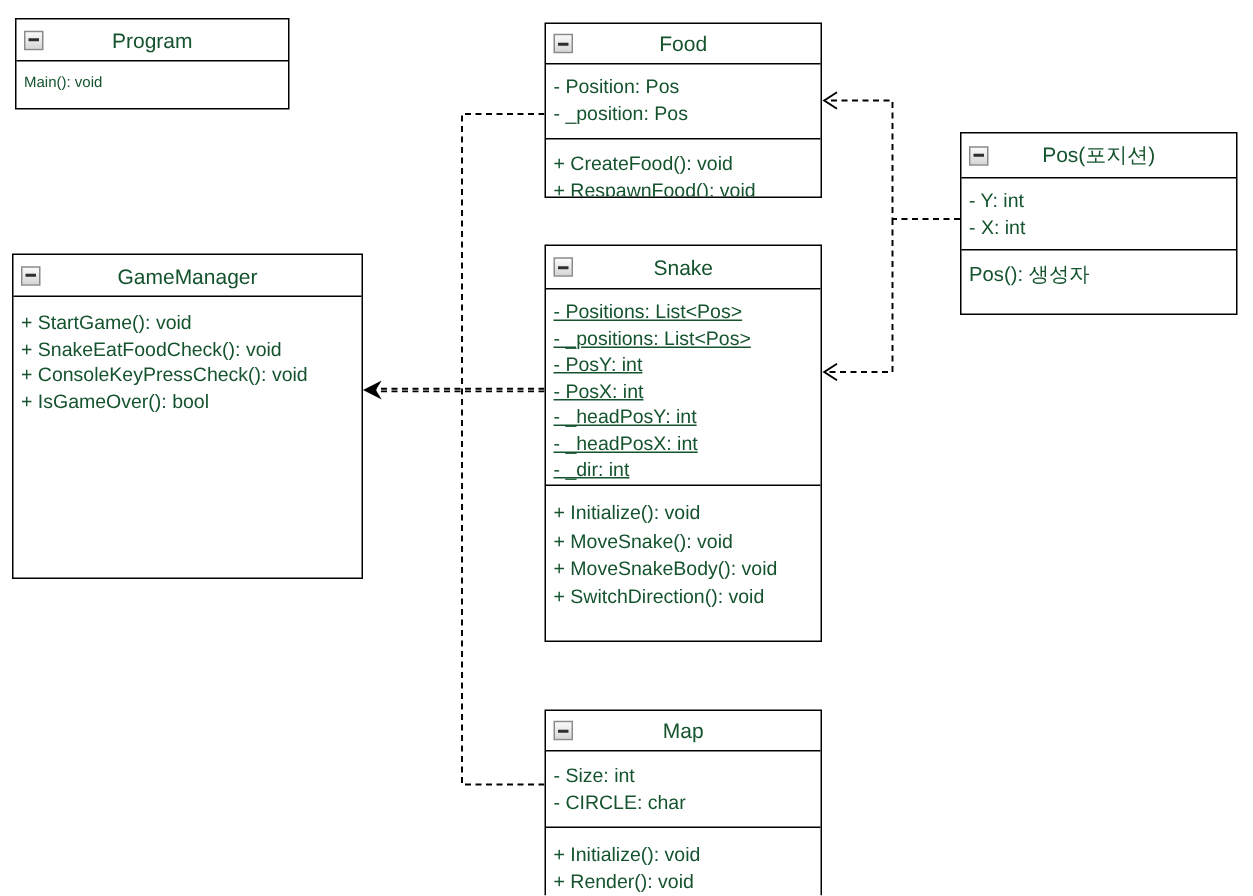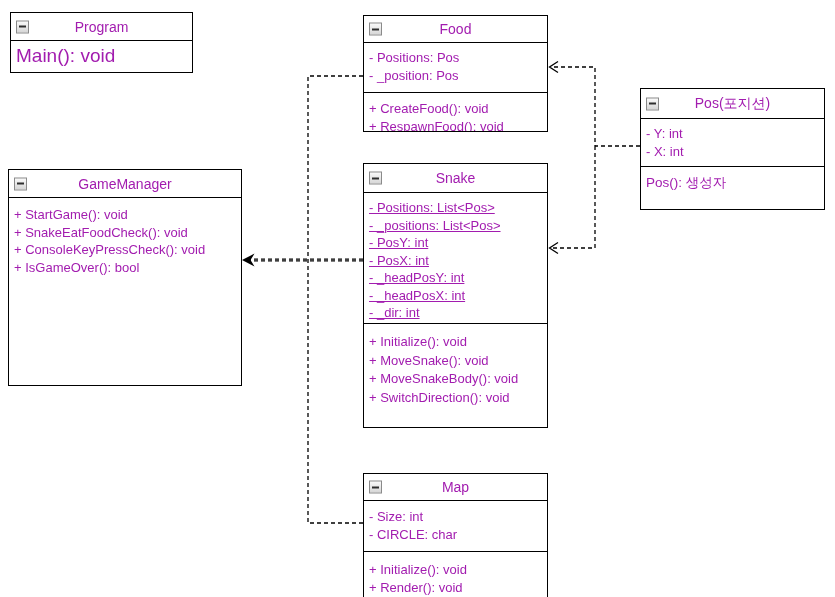--- a/index.html
+++ b/index.html
@@ -1,18 +1,18 @@
 <!DOCTYPE html>
 <html><head>
 <meta charset="utf-8">
 <style>
   html,body{margin:0;padding:0;background:#ffffff;}
   .canvas{
     position:relative;width:835px;height:597px;background:#ffffff;
-    font-family:"Liberation Sans",sans-serif;color:#a21caf;overflow:hidden;
+    font-family:"Liberation Sans",sans-serif;color:#14532d;overflow:hidden;
   }
   .wires{position:absolute;left:0;top:0;}
   .dash{fill:none;stroke:#000;stroke-width:1.3;stroke-dasharray:4 3;}
   .solid{fill:none;stroke:#000;stroke-width:1.3;}
 
   .uml-class{
     position:absolute;background:#ffffff;border:1.5px solid #000;
     box-sizing:border-box;display:flex;flex-direction:column;
   }
   .hdr{
@@ -26,21 +26,21 @@
     display:flex;align-items:center;justify-content:center;
   }
   .minus{width:7px;height:2px;background:#2e2e2e;}
   .comp{box-sizing:border-box;padding:4px 3px 0 5px;font-size:13px;line-height:17.5px;overflow:hidden;}
   .fields{flex:0 0 auto;border-bottom:1.5px solid #000;}
   .methods{flex:1 1 auto;}
   .row{white-space:nowrap;}
 
   .program{left:10px;top:12px;width:183px;height:61px;}
   .program .hdr{height:27px;}
-  .program .methods{padding-top:6px;font-size:19px;}
+  .program .methods{padding-top:6px;font-size:10px;}
 
   .food{left:363px;top:15px;width:185px;height:117px;}
   .food .fields{height:50px;padding-top:6px;}
   .food .methods{padding-top:7px;}
 
   .pos{left:640px;top:88px;width:185px;height:122px;}
   .pos .hdr{height:29px;}
   .pos .fields{height:48px;padding-top:6px;}
   .pos .methods{padding-top:7px;font-size:13.5px;}
 
@@ -89,21 +89,21 @@
   </div>
 
   <div class="uml-class food">
     <div class="hdr">
       <span class="collapse">
           <span class="minus"></span>
         </span>
       <span>Food</span>
     </div>
     <div class="comp fields">
-      <div class="row">- Positions: Pos</div>
+      <div class="row">- Position: Pos</div>
       <div class="row">- _position: Pos</div>
     </div>
     <div class="comp methods">
       <div class="row">+ CreateFood(): void</div>
       <div class="row">+ RespawnFood(): void</div>
     </div>
   </div>
 
   <div class="uml-class pos">
     <div class="hdr">

